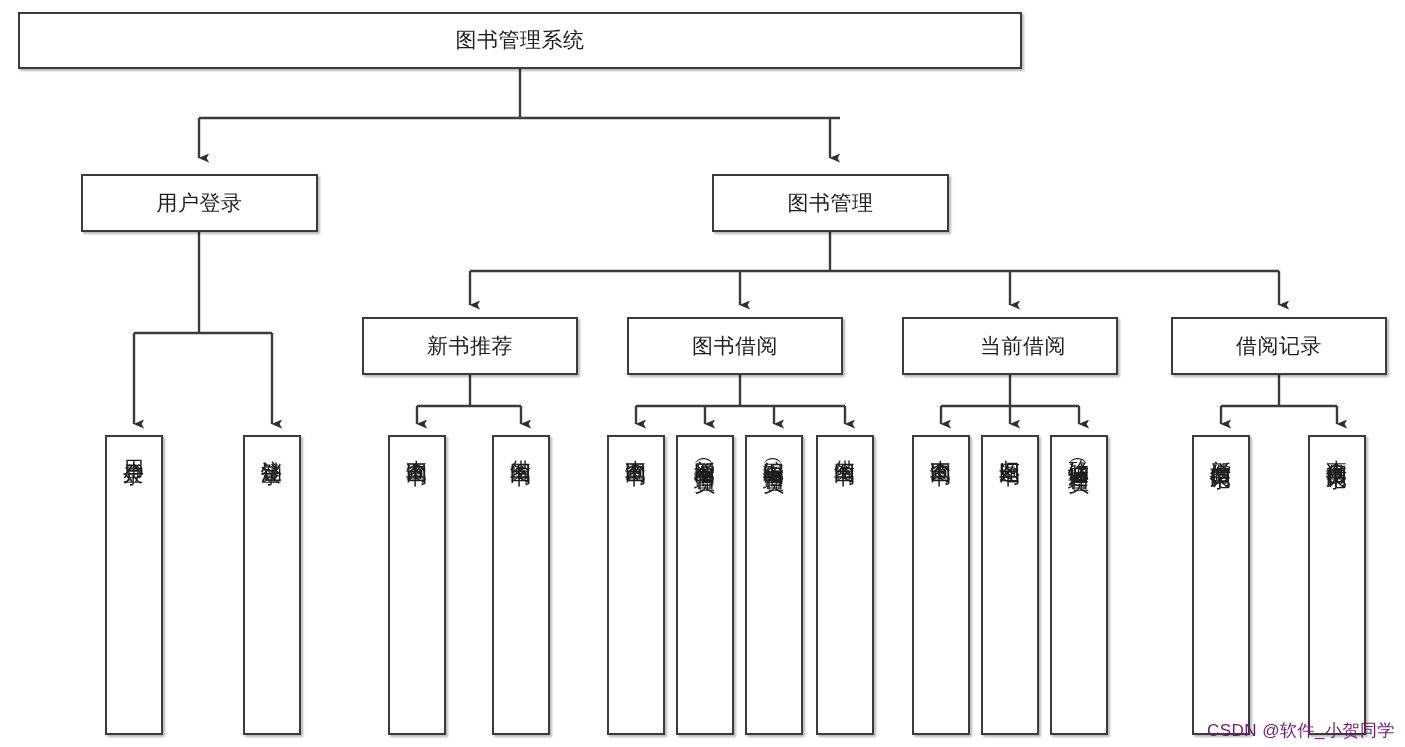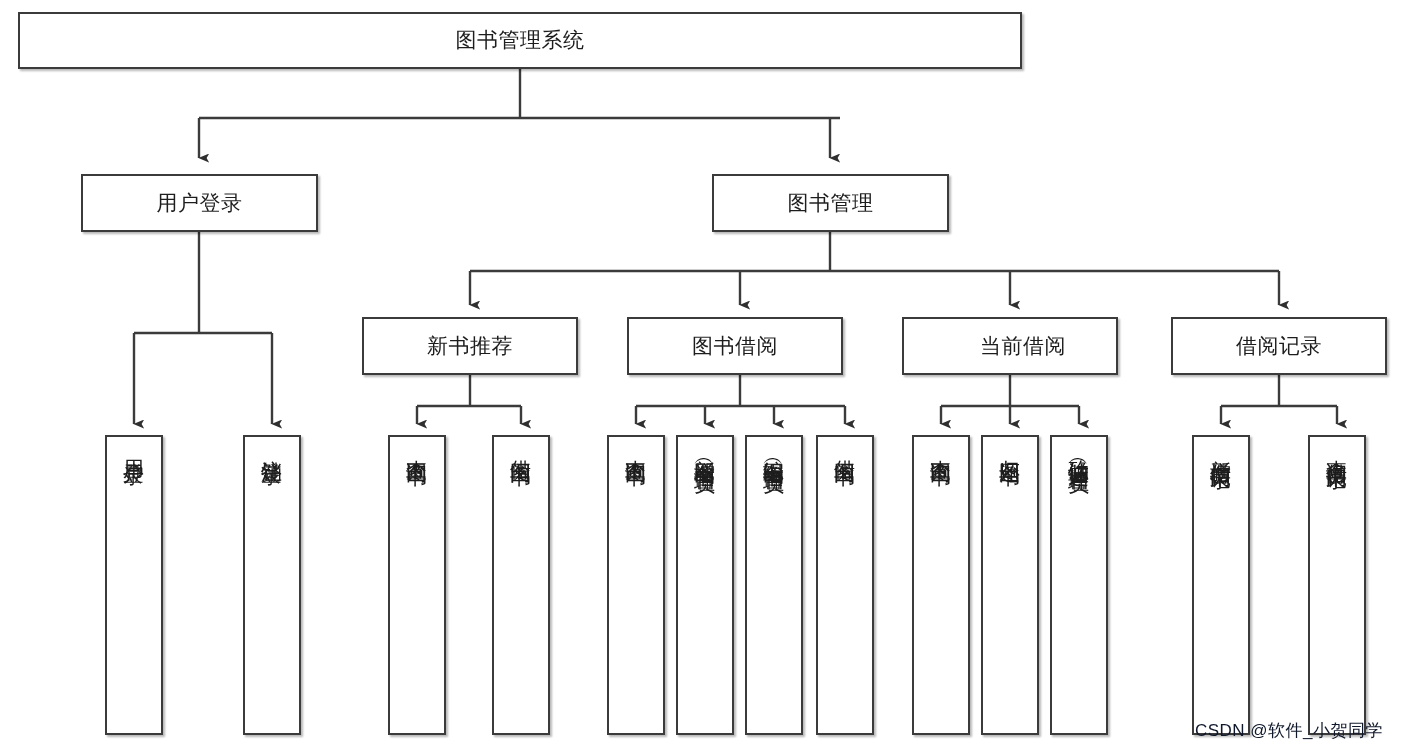--- a/index.html
+++ b/index.html
@@ -55,24 +55,24 @@
   .node.vertical .node-label {
     writing-mode: vertical-rl;
     text-orientation: upright;
     font-size: 21px;
     letter-spacing: 2px;
     line-height: 1;
     white-space: nowrap;
   }
   #watermark {
     position: absolute;
-    right: 22px;
+    right: 10px;
     bottom: 5px;
     font-size: 17px;
-    color: #0f172a;
+    color: #701a75;
     letter-spacing: 0.5px;
     user-select: none;
   }
 </style>
 </head>
 <body>
 
 <div id="diagram-root">
 
   <svg id="edge-layer" viewBox="0 0 1405 747" width="1405" height="747" xmlns="http://www.w3.org/2000/svg">

